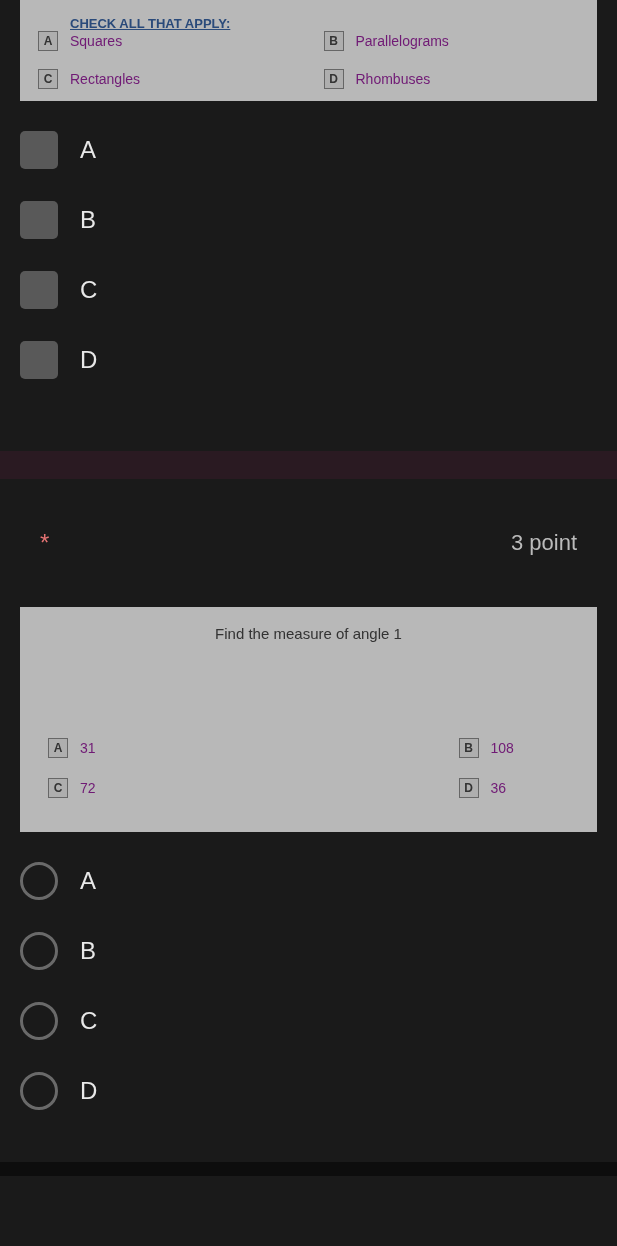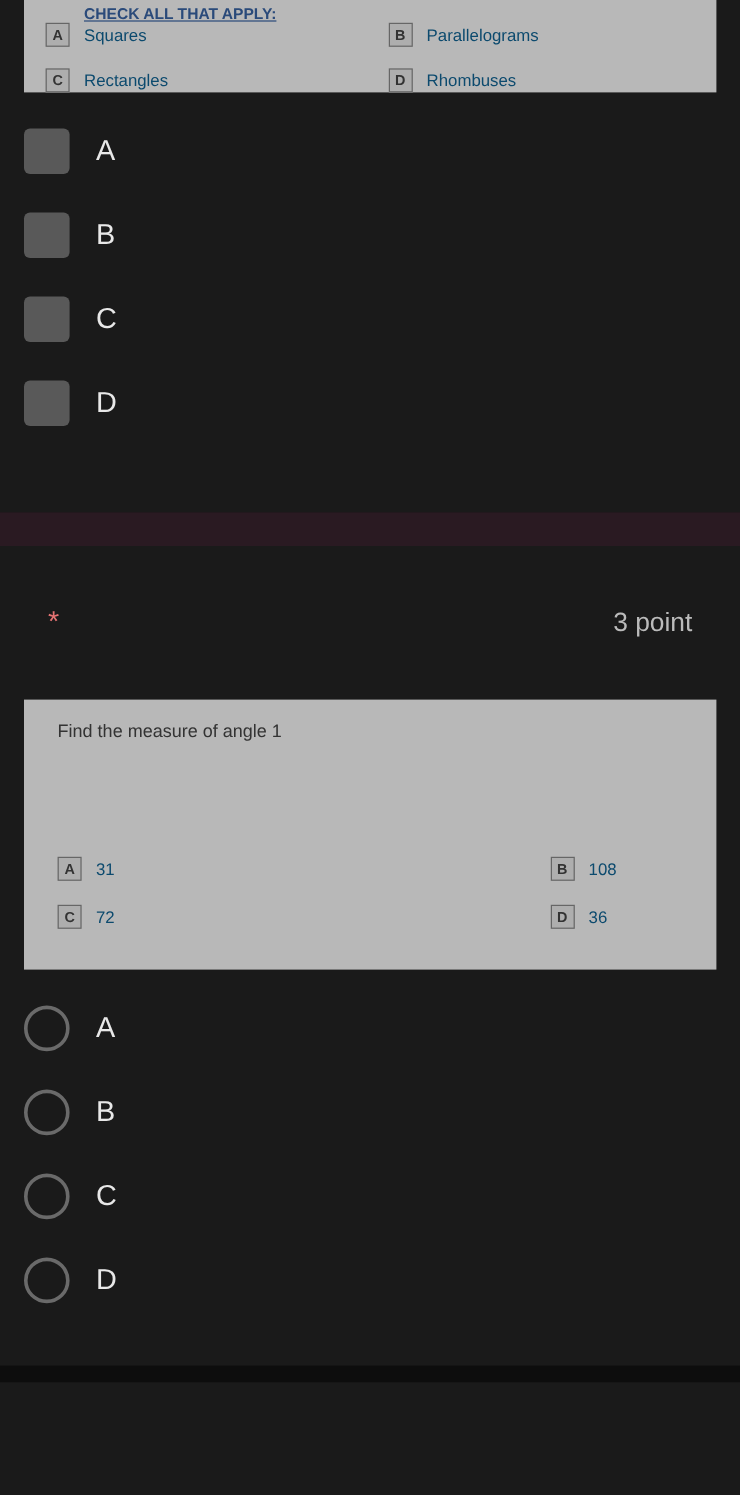--- a/index.html
+++ b/index.html
@@ -9,21 +9,21 @@
       font-family: Arial, sans-serif;
       color: #e0e0e0;
     }
     .card {
       background: #1a1a1a;
       padding: 0 20px 40px 20px;
     }
     .question-image {
       background: #b8b8b8;
       margin: 0;
-      padding: 0 18px;
+      padding: 12px 18px;
       position: relative;
     }
     .q1-header {
       color: #2a4a7a;
       font-size: 13px;
       text-decoration: underline;
       font-weight: bold;
       padding-left: 32px;
       padding-top: 4px;
     }
@@ -50,21 +50,21 @@
       border: 1px solid #666;
       background: #aeaeae;
       display: flex;
       align-items: center;
       justify-content: center;
       font-size: 12px;
       color: #333;
       font-weight: bold;
     }
     .opt-text {
-      color: #0c4a6e;
+      color: #701a75;
       font-size: 14px;
     }
     .answer-list {
       padding-top: 30px;
     }
     .answer-row {
       display: flex;
       align-items: center;
       gap: 22px;
       margin-bottom: 32px;
@@ -110,20 +110,21 @@
     }
     .q2-image {
       background: #b8b8b8;
       margin: 0;
       padding: 18px 28px 34px 28px;
       position: relative;
     }
     .q2-title {
       color: #333;
       font-size: 15px;
+      text-align: center;
       margin-bottom: 8px;
     }
     .rhombus-container {
       position: absolute;
       top: 18px;
       left: 70px;
       width: 120px;
       height: 80px;
     }
     .q2-content-spacer {

